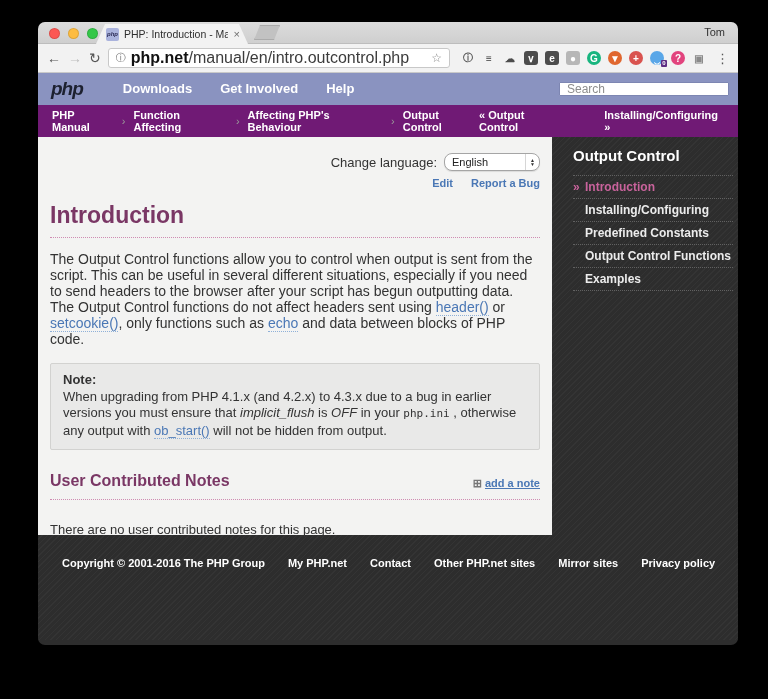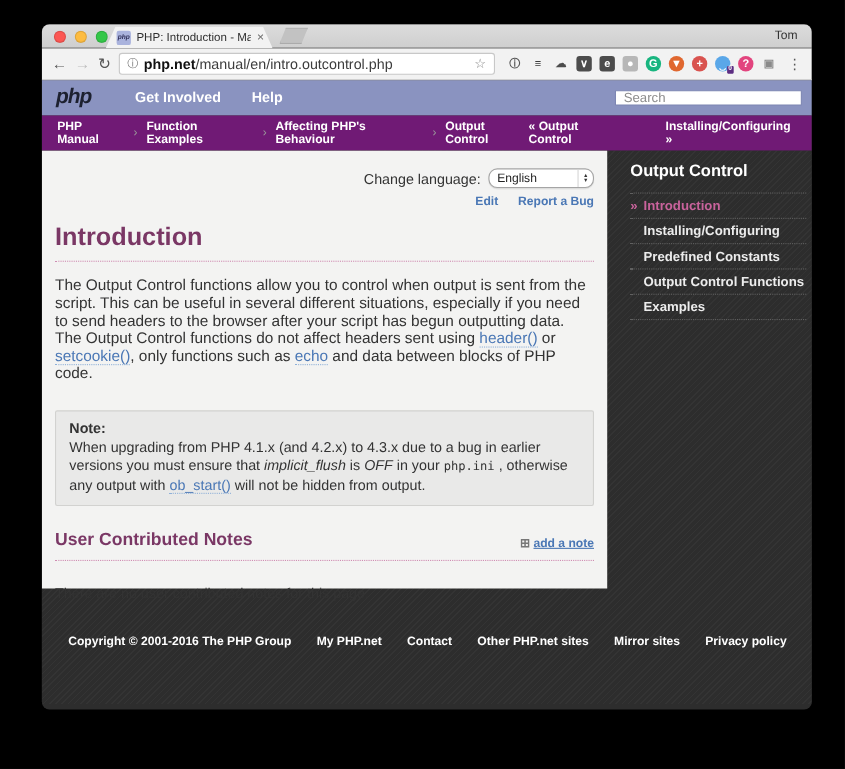--- a/index.html
+++ b/index.html
@@ -46,21 +46,21 @@
     height:29px; background:#f2f2f2; display:flex; align-items:center;
     padding:0 9px; gap:7px; border-bottom:1px solid #c9c9c9;
   }
   .nav-btn { font-size:14px; color:#545454; line-height:1; }
   .nav-btn.disabled { color:#bdbdbd; }
   .urlbar {
     display:flex; align-items:center; width:352px; height:20px; background:#fff;
     border:1px solid #c8c8c8; border-radius:3px; padding:0 7px; gap:5px;
   }
   .info-ic { font-size:10px; color:#6d6d6d; }
-  .url-text { font-size:13px; white-space:nowrap; overflow:hidden; }
+  .url-text { font-size:16px; white-space:nowrap; overflow:hidden; }
   .url-domain { color:#111; font-weight:700; }
   .url-path { color:#3c3c3c; }
   .star { margin-left:auto; font-size:12px; color:#8a8a8a; }
   .ext-icons { display:flex; align-items:center; gap:7px; margin-left:4px; }
   .ext {
     width:14px; height:14px; display:flex; align-items:center; justify-content:center;
     font-size:10px; font-weight:700; position:relative; border-radius:3px; flex:none;
   }
   .ext .badge {
     position:absolute; right:-3px; bottom:-2px; background:#5c2d82; color:#fff;
@@ -107,21 +107,21 @@
   .blue-link { color:#4a77b5; text-decoration:none; }
   h1.page-title {
     margin-top:13px; font-size:23px; font-weight:700; color:#7a3765;
     padding-bottom:8px; border-bottom:1px dotted #cf8cb2;
   }
   .intro-p { margin-top:13px; font-size:14px; line-height:16px; color:#333; }
   .seg-link { color:#4a77b5; border-bottom:1px dotted #8fb0d8; cursor:pointer; }
   .seg-italic { font-style:italic; }
   .seg-code { font-family:"DejaVu Sans Mono", monospace; font-size:11px; }
   .note-box {
-    margin-top:26px; background:#e9e9e8; border:1px solid #d2d2d0; border-radius:2px;
+    margin-top:16px; background:#e9e9e8; border:1px solid #d2d2d0; border-radius:2px;
     padding:8px 12px 10px; font-size:13px; line-height:16.5px; color:#333;
   }
   .note-title { font-weight:700; }
   .ucn-row {
     margin-top:22px; display:flex; align-items:flex-end; justify-content:space-between;
     border-bottom:1px dotted #cf8cb2; padding-bottom:9px;gap:8px;
   }
   .ucn-title { font-size:16px; font-weight:700; color:#7a3765; }
   .addnote { font-size:11px; font-weight:700; }
   .addnote .plus-ic { color:#777; text-decoration:none; font-size:11px; margin-right:3px; }
@@ -129,21 +129,21 @@
   .empty-note { margin-top:22px; font-size:13px; color:#333; }
   
   .sidebar { position:absolute; left:535px; top:10px; width:160px; }
   .sb-title { font-size:15px; font-weight:700; color:#fff; margin-bottom:11px; }
   .sb-list { list-style:none; font-size:12px; font-weight:700; }
   .sb-list li { border-top:1px dotted #616161; padding:4px 0 4px 12px; color:#ececec; position:relative; }
   .sb-list li:last-child { border-bottom:1px dotted #616161; }
   .sb-list li.active { color:#c9639c; }
   .sb-list li .marker { position:absolute; left:0; color:#c9639c; }
   
-  .footer { position:absolute; left:24px; top:440px; display:flex; gap:23px; font-size:11px; font-weight:700; color:#fff; white-space:nowrap;align-items:center; }
+  .footer { position:absolute; left:24px; top:420px; display:flex; gap:23px; font-size:11px; font-weight:700; color:#fff; white-space:nowrap;align-items:center; }
   .footer span { color:#fff; }
 </style>
 </head>
 <body>
 
 <div class="window">
 
   <div class="tabbar">
     <div class="traffic">
       <span class="light red"></span>
@@ -181,31 +181,32 @@
         <span class="ext" style="color: rgb(255, 255, 255); background: rgb(90, 167, 232); border-radius: 50%;">‿<span class="badge">0</span></span>
         <span class="ext" style="color: rgb(255, 255, 255); background: rgb(226, 68, 126); border-radius: 50%;">?</span>
         <span class="ext" style="color: rgb(138, 138, 138);">▣</span>
       </div>
     <span class="menu-dots">⋮</span>
   </div>
 
   <div class="navbar">
     <span class="php-logo">php</span>
     <div style="display:flex">
+        <div class="nav-item">Downloads</div>
         <div class="nav-item">Get Involved</div>
         <div class="nav-item">Help</div>
       </div>
     <input class="search" type="text" placeholder="Search" style="">
   </div>
 
   <div class="breadcrumbbar">
     <span style="display:flex;align-items:center">
         <span class="bc-item">PHP Manual</span>
         <span class="bc-sep">›</span>
-        <span class="bc-item">Function Examples</span>
+        <span class="bc-item">Function Affecting</span>
         <span class="bc-sep">›</span>
         <span class="bc-item">Affecting PHP's Behaviour</span>
         <span class="bc-sep">›</span>
         <span class="bc-item">Output Control</span>
       </span>
     <span class="bc-right">
       <span class="bc-nav">« Output Control</span>
       <span class="bc-nav">Installing/Configuring »</span>
     </span>
   </div>

